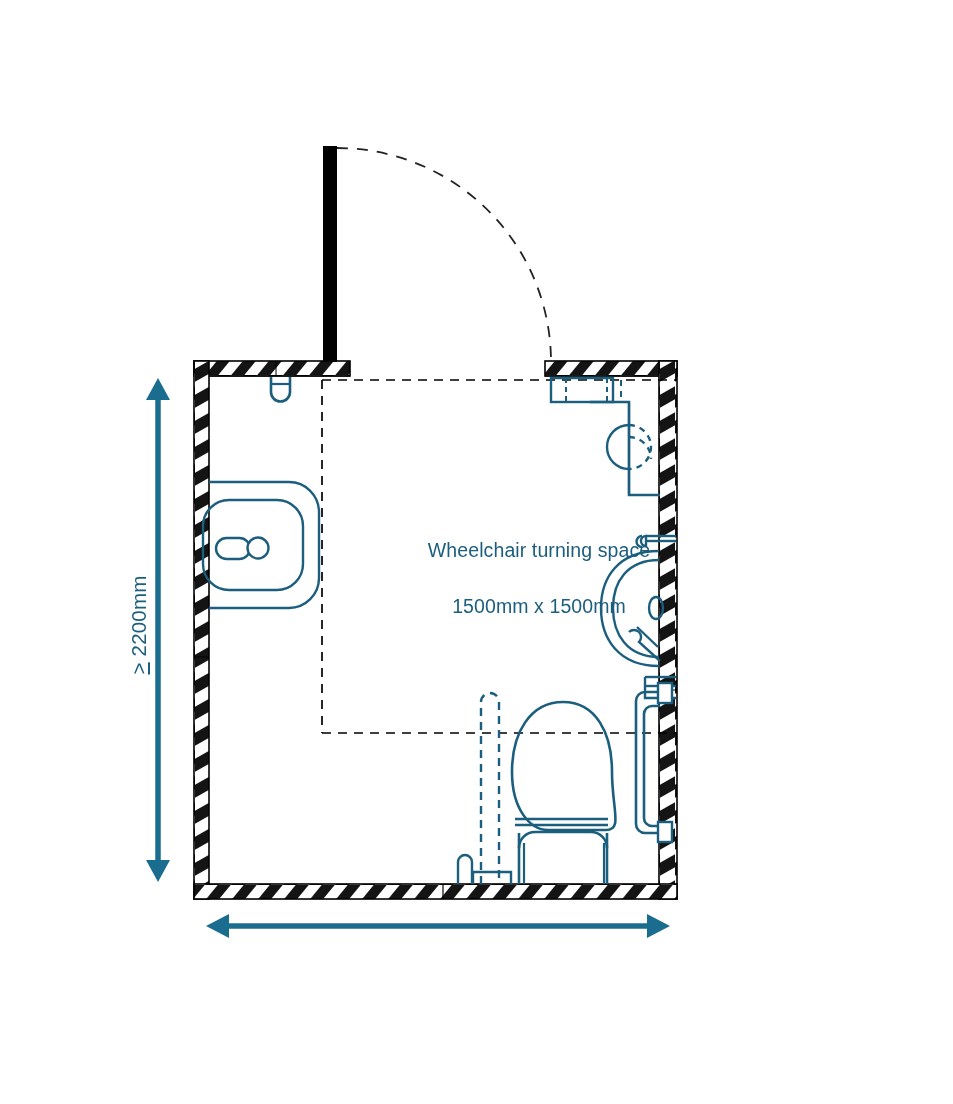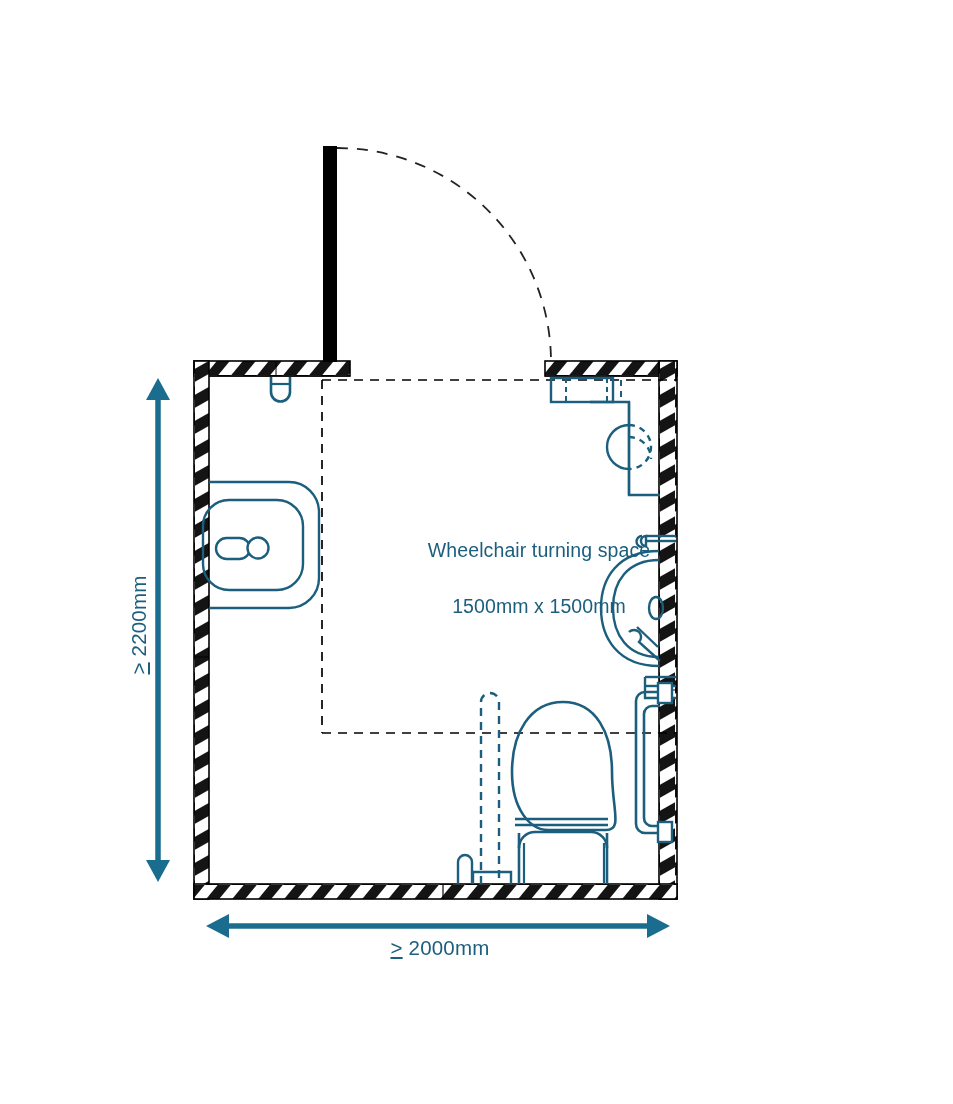--- a/index.html
+++ b/index.html
@@ -227,17 +227,16 @@
       <path d="M 206 926 L 229 938 L 229 914 Z" fill="#1b6d8f"></path>
       <path d="M 670 926 L 647 938 L 647 914 Z" fill="#1b6d8f"></path>
     </g>
   </svg>
 
   <div class="lbl" id="turning-space-label">
     <span>Wheelchair turning space</span><br>
     <span>1500mm x 1500mm</span>
   </div>
 
-  <div class="lbl" id="width-dim-label"><span class="geq">&gt;</span> <span>2000mm</span></div>
 
   <div class="lbl" id="height-dim-label"><span class="geq">&gt;</span> <span>2200mm</span></div>
 
 </div>
 
 </body></html>

